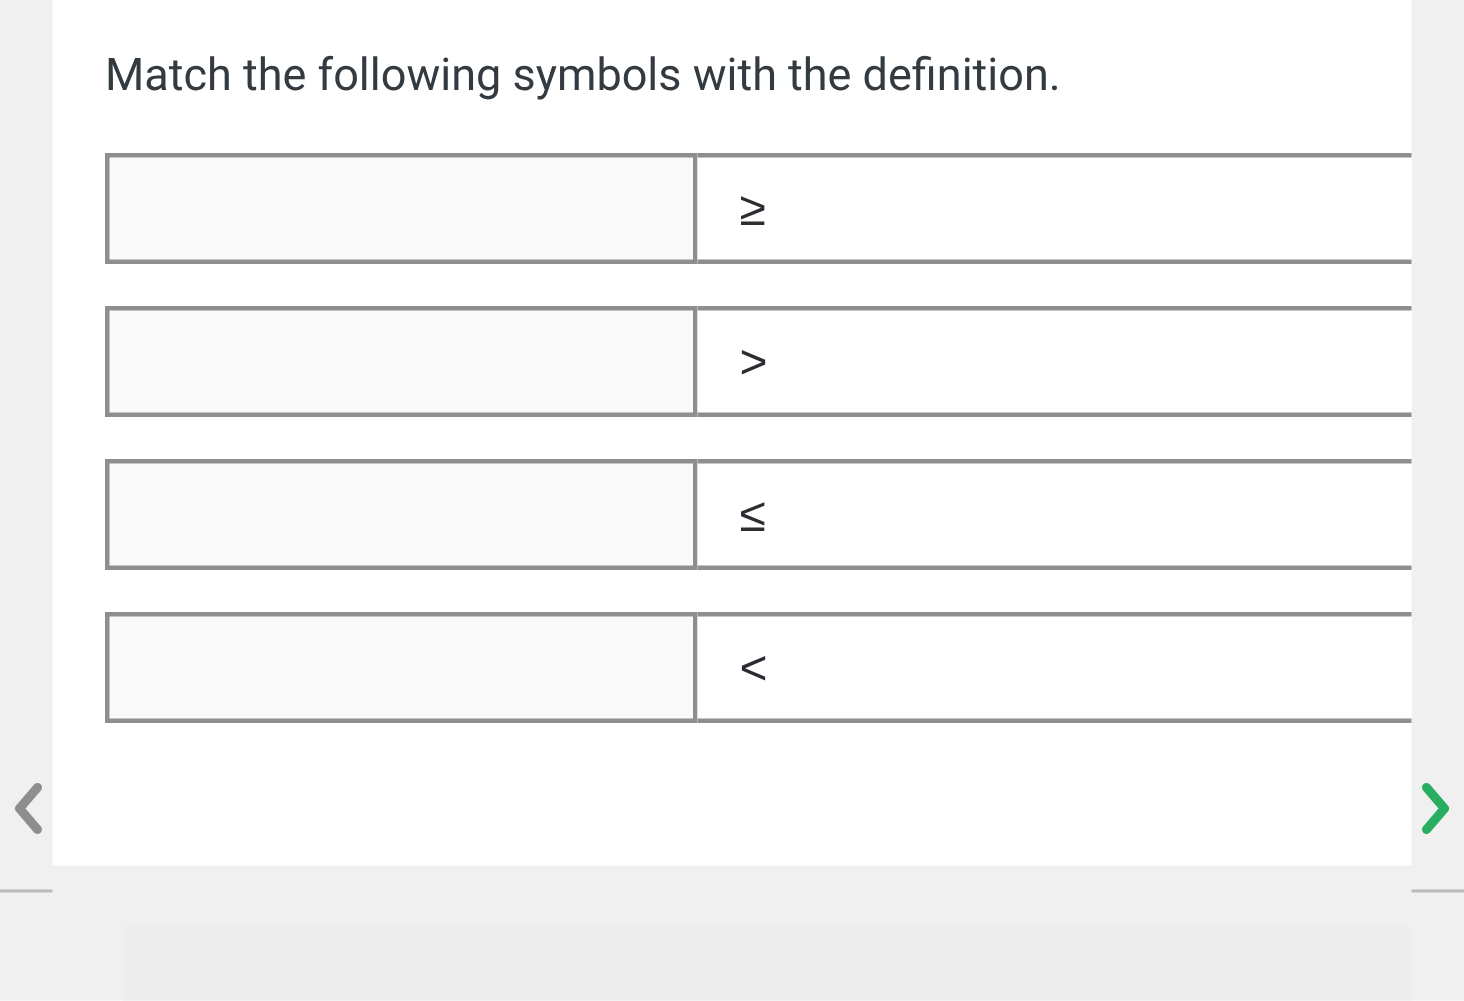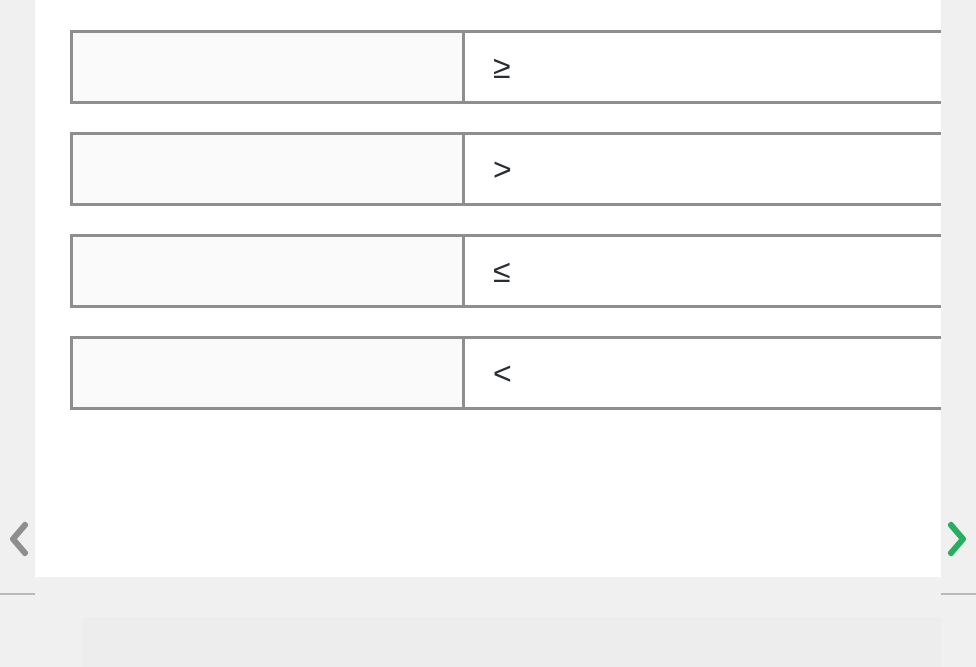--- a/index.html
+++ b/index.html
@@ -94,20 +94,21 @@
       right: 35px;
       bottom: 0;
       height: 50px;
       background: #ededed;
     }
   </style>
 </head>
 <body>
 
 <div class="card">
+  <div class="prompt">Match the following symbols with the definition.</div>
   <div class="rows">
     <div class="row">
       <div class="dropzone"></div>
       <div class="symbol-bar">≥</div>
     </div>
     <div class="row">
       <div class="dropzone"></div>
       <div class="symbol-bar">&gt;</div>
     </div>
     <div class="row">

